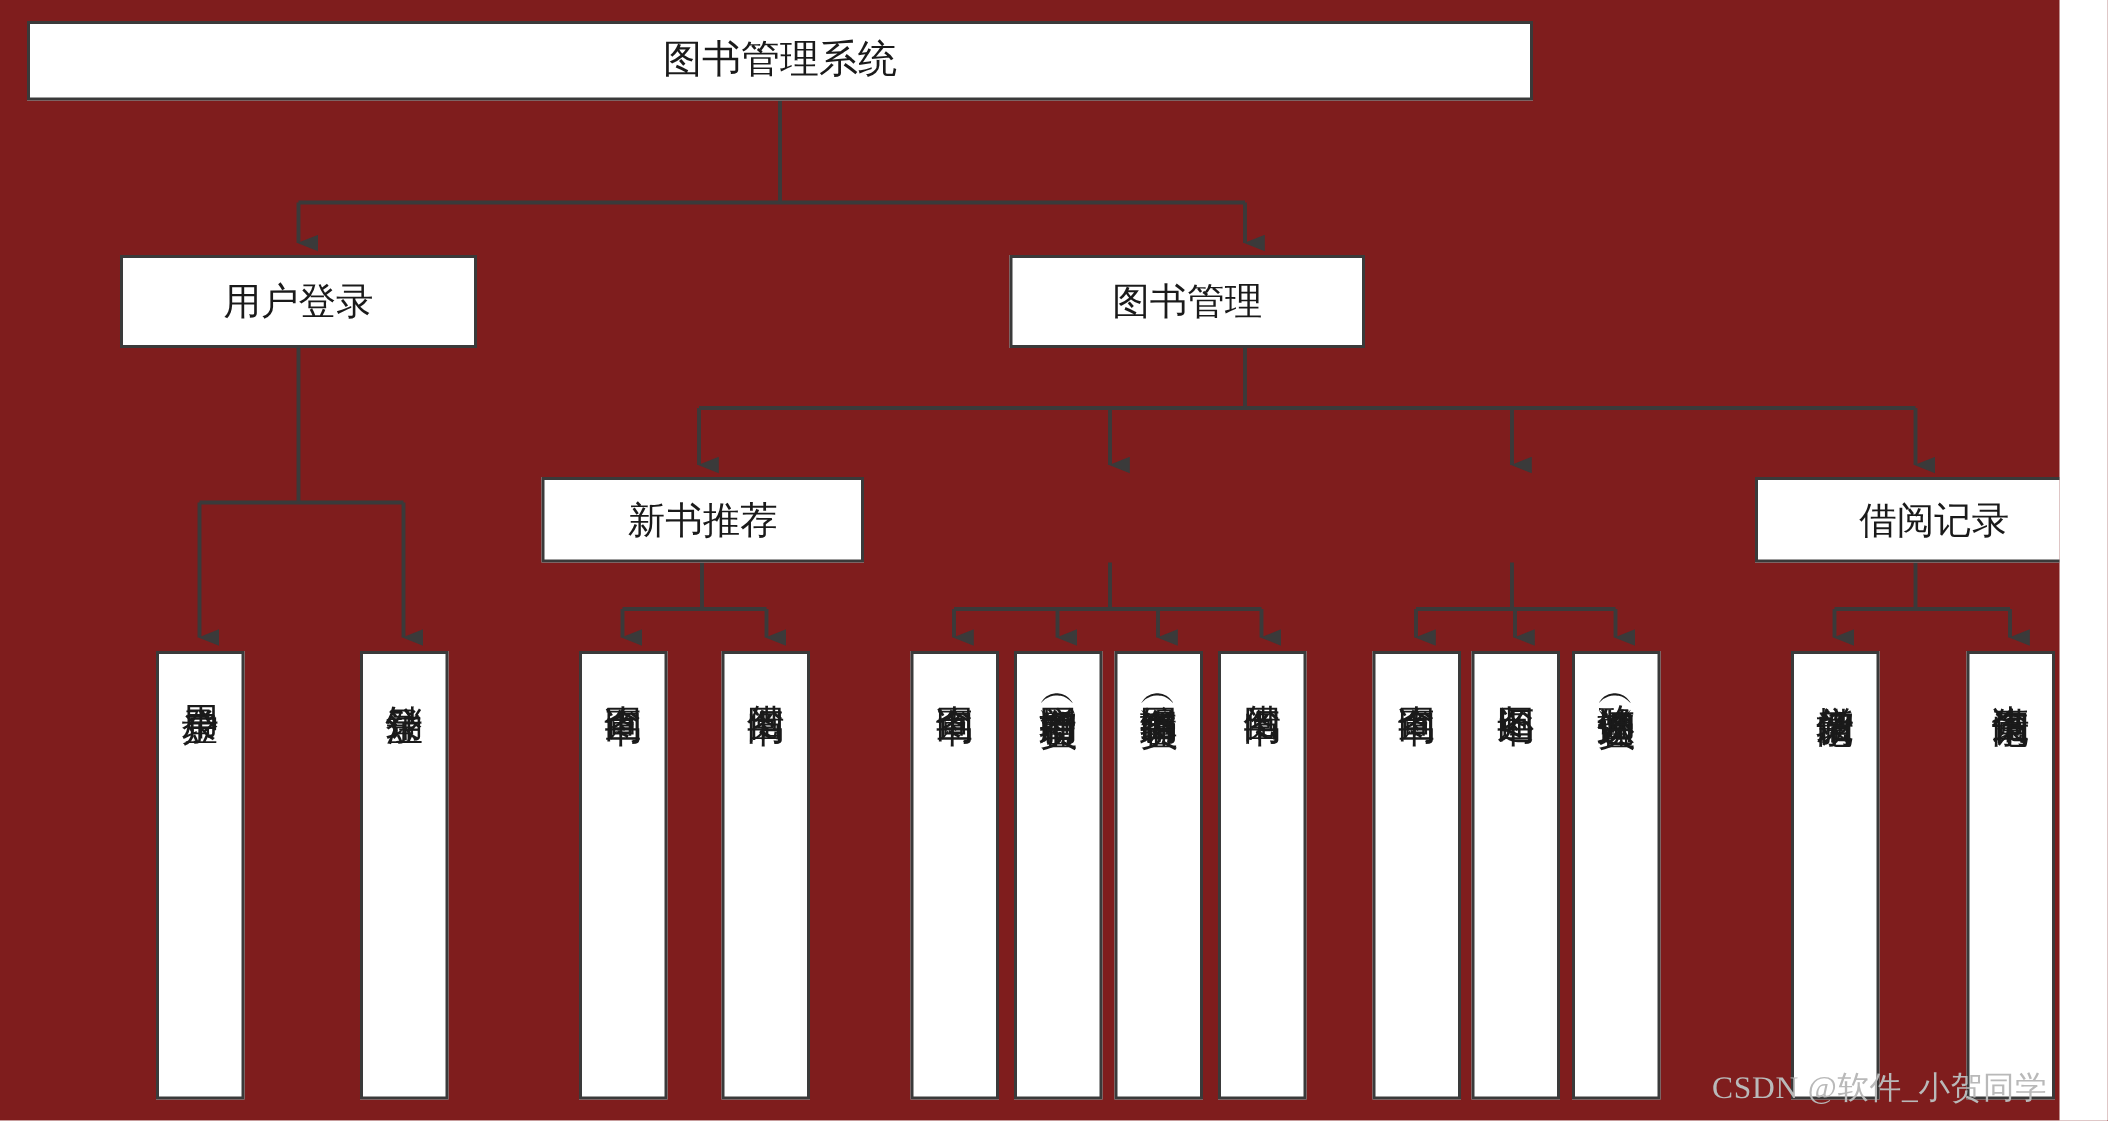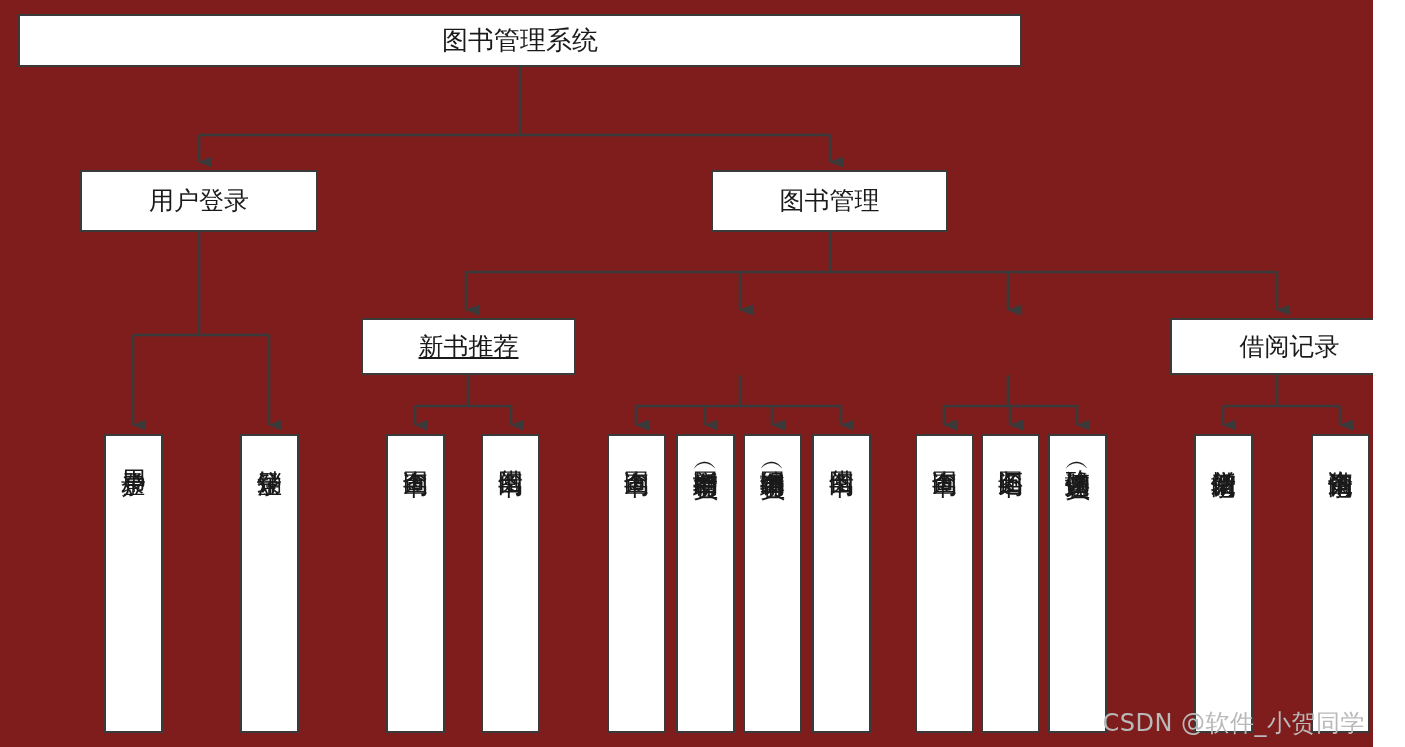--- a/index.html
+++ b/index.html
@@ -62,24 +62,25 @@
     left: 0;
     top: 0;
     width: 1405px;
     height: 747px;
     pointer-events: none;
   }
   .watermark {
     position: absolute;
     right: 8px;
     bottom: 8px;
-    font-size: 24px;
+    font-size: 21px;
     color: #b9b9b9;
     letter-spacing: 0.5px;
     white-space: nowrap;
+    font-family: Liberation Serif, serif;
   }
 </style>
 </head>
 <body>
 
 <div id="canvas">
 
   <svg class="links" viewBox="0 0 1405 747">
     <defs>
       <marker id="arrow" viewBox="0 0 12 14" refX="5.5" refY="13.2" markerWidth="12" markerHeight="14" orient="auto-start-reverse" markerUnits="userSpaceOnUse">
@@ -130,25 +131,25 @@
     </g>
   </svg>
 
   <div class="node h-node root" style="left:18px; top:14px; width:1004px; height:53px;">
     <span class="node-label">图书管理系统</span>
   </div>
 
   <div class="node h-node" style="left:80px; top:170px; width:238px; height:62px;">
     <span class="node-label">用户登录</span>
   </div>
-  <div class="node h-node" style="left:711px; top:170px; width:237px; height:62px;">
+  <div class="node h-node" style="left:673px; top:170px; width:237px; height:62px;">
     <span class="node-label">图书管理</span>
   </div>
 
-  <div class="node h-node" style="left:361px; top:318px; width:215px; height:57px;text-decoration:underline;">
+  <div class="node h-node" style="left:361px; top:318px; width:215px; height:57px;">
     <span class="node-label">新书推荐</span>
   </div>
   <div class="node h-node" style="left:1170px; top:318px; width:215px; height:57px;padding-left:24px;">
     <span class="node-label">借阅记录</span>
   </div>
 
   <div class="node v-node" style="left:104px; top:434px; width:59px; height:299px;">
     <span class="node-label">用户登录</span>
   </div>
   <div class="node v-node" style="left:240px; top:434px; width:59px; height:299px;">

